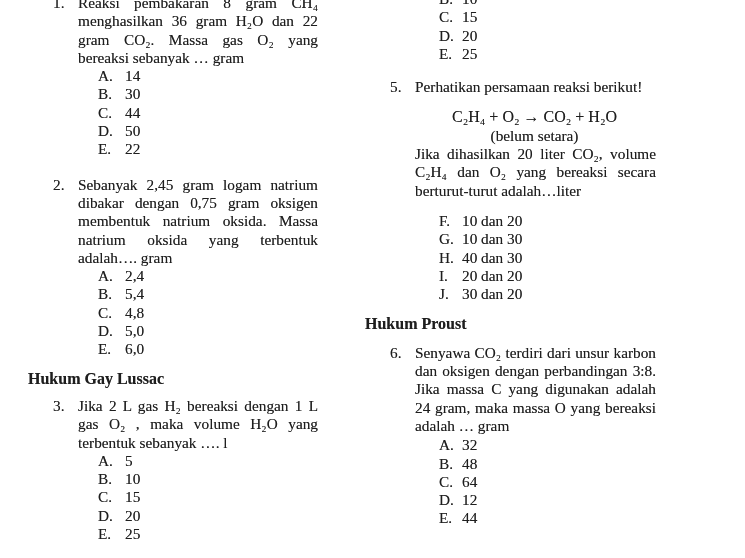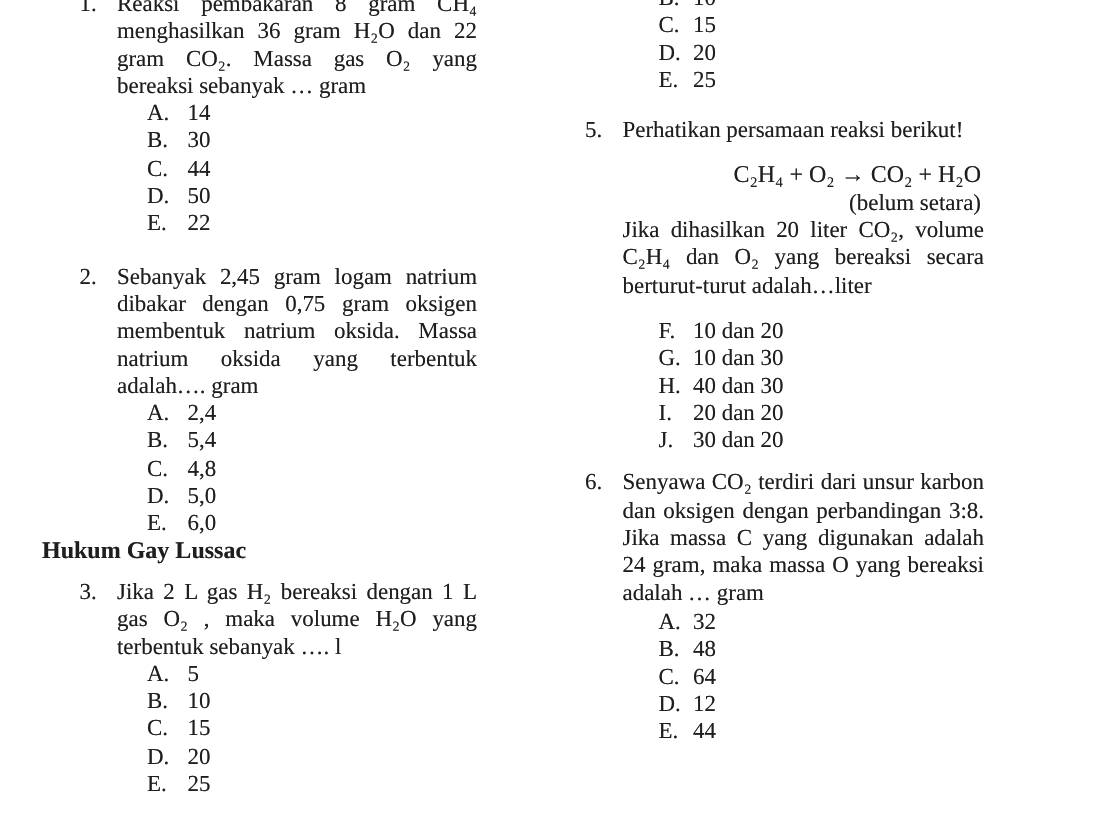--- a/index.html
+++ b/index.html
@@ -24,25 +24,25 @@
   .qnum { position: absolute; left: 25px; top: 0; text-align: left; }
 
   .opt { display: flex; }
   .col-left  .opt { padding-left: 70px; }
   .col-left  .opt .letter { width: 27px; flex: none; }
   .col-right .opt { padding-left: 74px; }
   .col-right .opt .letter { width: 23px; flex: none; }
 
   .heading { font-weight: bold; font-size: 16px; }
 
-  .eq-block { margin-left: 50px; width: 239px; text-align: right; }
+  .eq-block { margin-left: 50px; width: 239px; text-align: center; }
   .eq-line  { font-size: 16px; }
 
   .q2        { margin-top: 17px; }
-  .heading-gl{ }
+  .heading-gl{ margin-top: 11px; }
   .q3        { margin-top: 9px; }
   .q5        { margin-top: 15px; }
   .eq-block  { margin-top: 12px; }
   .q5text    { }
   .opts-f    { margin-top: 12px; }
   .heading-pr{ margin-top: 12px; }
   .q6        { margin-top: 10px; }
   .opts-q6   { margin-top: 1px; }
 </style>
 </head>
@@ -185,20 +185,21 @@
       <div class="opt">
         <span class="letter">I.</span>
         <span>20 dan 20</span>
       </div>
       <div class="opt">
         <span class="letter">J.</span>
         <span>30 dan 20</span>
       </div>
     </div>
 
+    <div class="heading heading-pr">Hukum Proust</div>
 
     <div class="question q6">
       <span class="qnum">6.</span>
       <span>Senyawa CO₂ terdiri dari unsur karbon dan oksigen dengan perbandingan 3:8. Jika massa C yang digunakan adalah 24 gram, maka massa O yang bereaksi adalah … gram</span>
     </div>
     <div class="opts-q6">
       <div class="opt">
         <span class="letter">A.</span>
         <span>32</span>
       </div>

